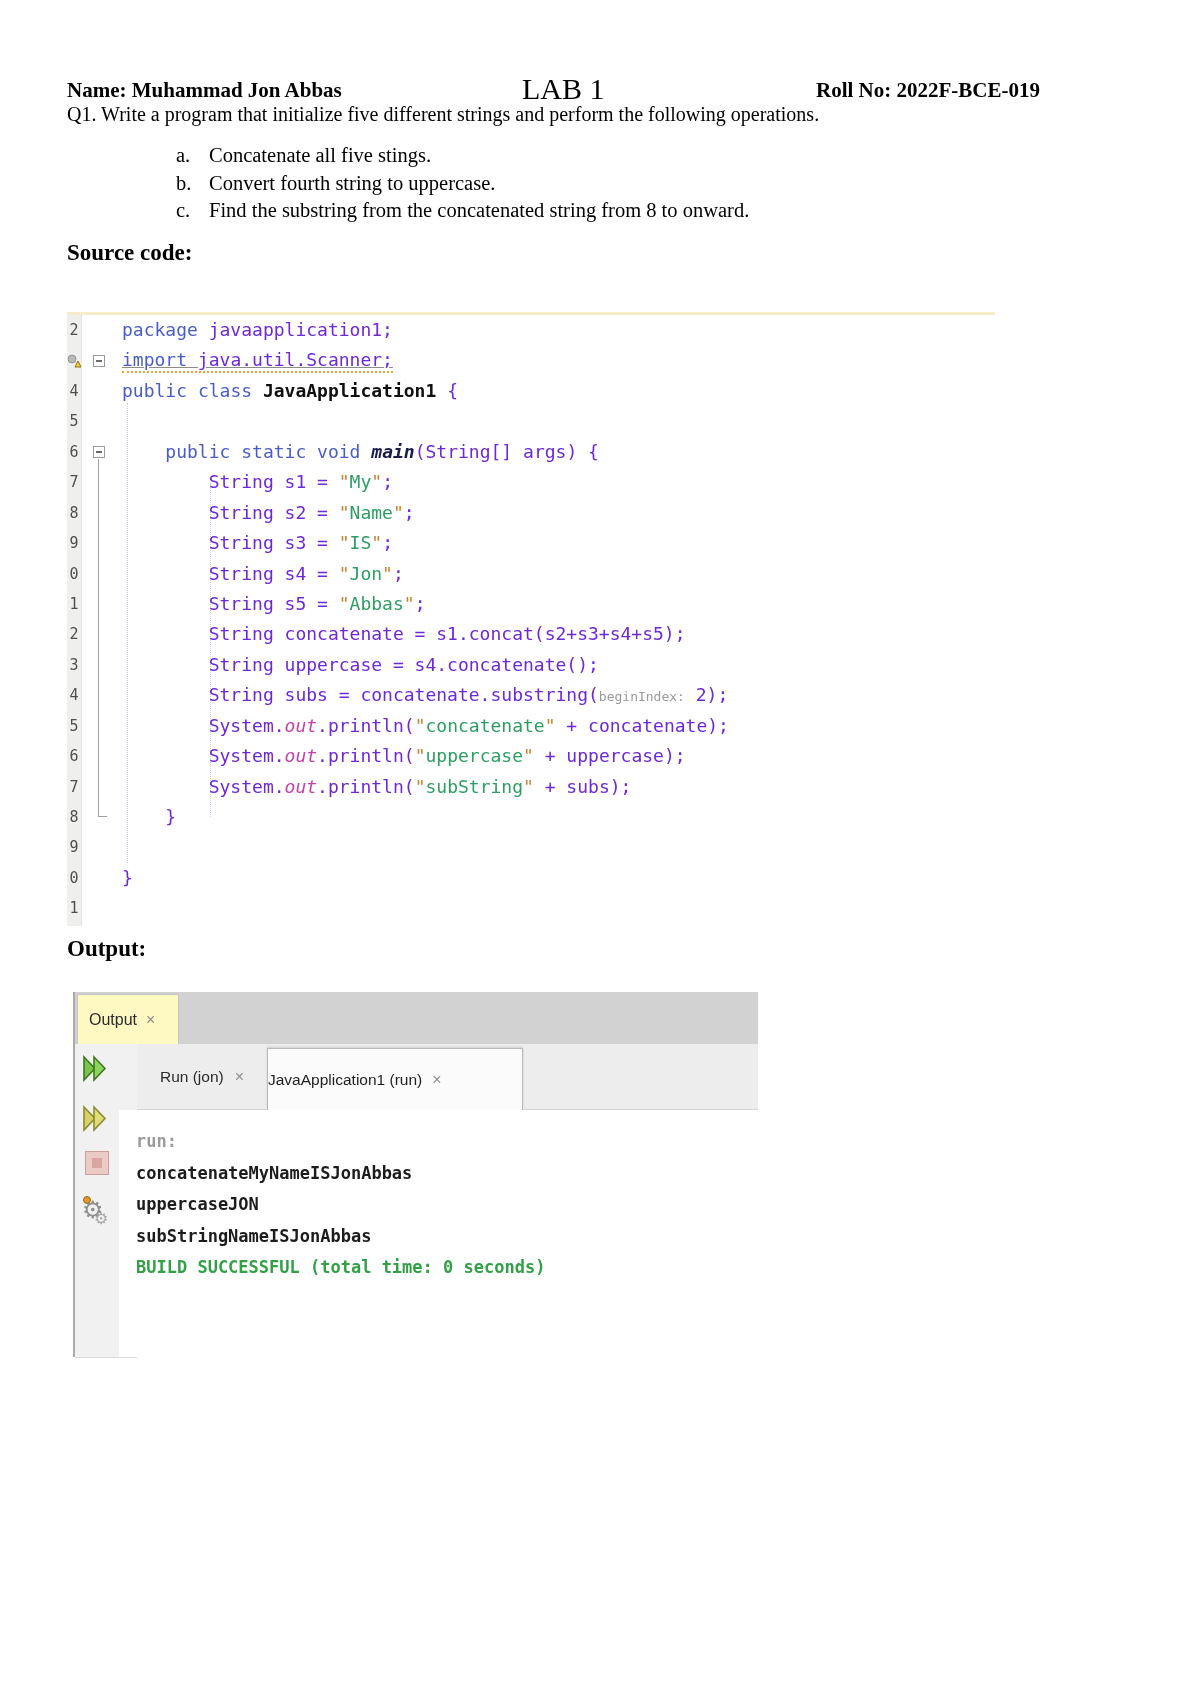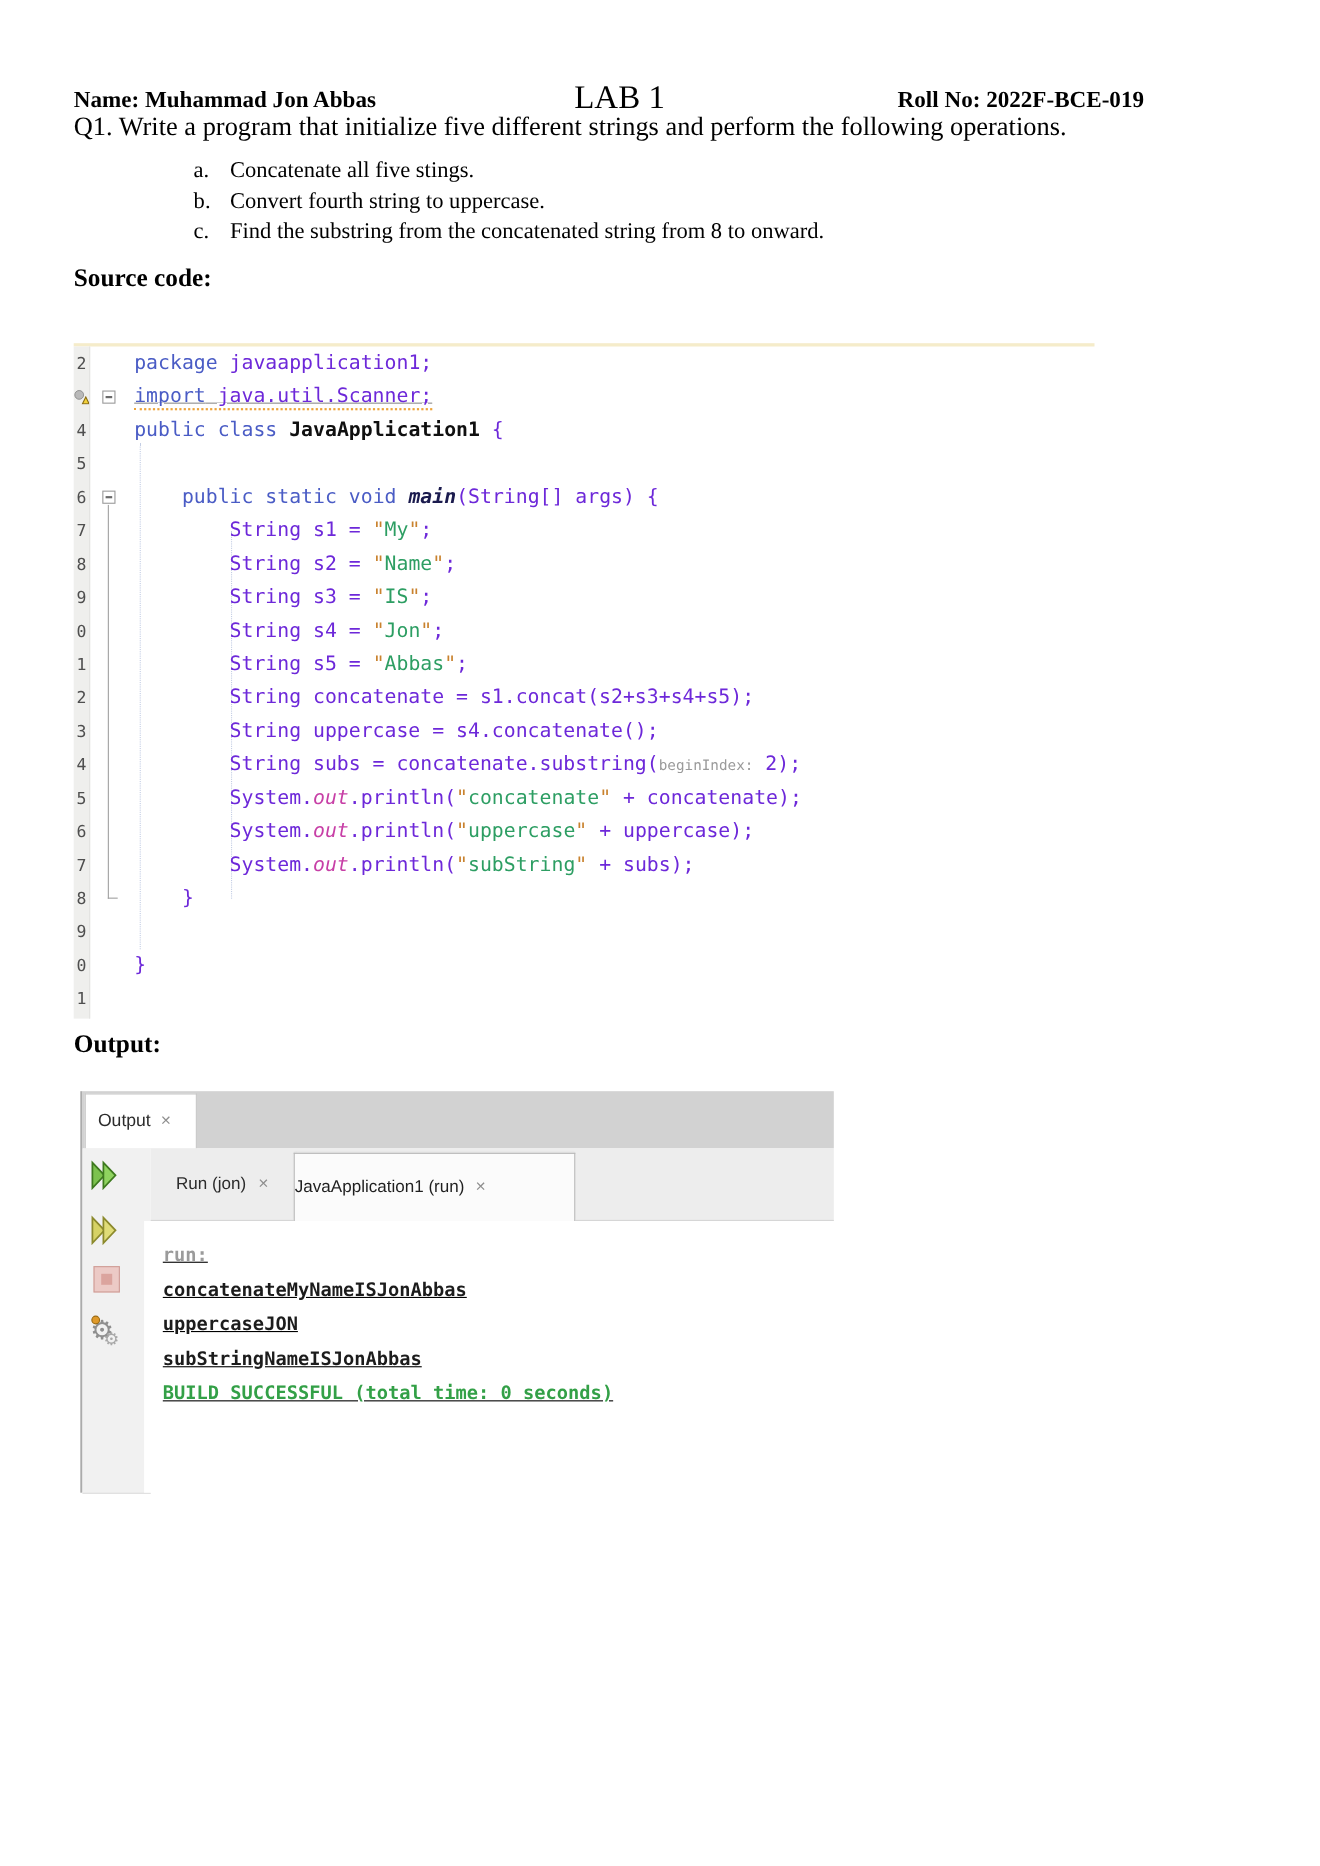--- a/index.html
+++ b/index.html
@@ -4,21 +4,21 @@
 <style>
   html,body{margin:0;padding:0;background:#ffffff;}
   body{width:1200px;height:1696px;position:relative;font-family:"Liberation Serif",serif;color:#000;}
   .page{position:absolute;left:0;top:0;width:1200px;height:1696px;}
 
   
   .doc-header{position:absolute;left:67px;top:72px;width:973px;height:36px;}
   .doc-name{position:absolute;left:0;top:6px;font-size:21px;font-weight:bold;}
   .doc-lab{position:absolute;left:455px;top:0;font-size:30px;}
   .doc-roll{position:absolute;right:0;top:6px;font-size:21px;font-weight:bold;}
-  .doc-question{position:absolute;left:67px;top:103px;width:1000px;font-size:24px;}
+  .doc-question{position:absolute;left:67px;top:103px;width:1000px;font-size:20px;}
   .task-list{position:absolute;left:176px;top:142px;width:800px;}
   .task-row{display:flex;font-size:20.5px;line-height:27.5px;}
   .task-marker{width:33px;}
   .sec-heading{position:absolute;left:67px;font-size:23px;font-weight:bold;}
   .head-source{top:240px;}
   .head-output{top:936px;}
 
   
   .editor{position:absolute;left:67px;top:312px;width:928px;height:614px;background:#fff;}
   .editor-topline{position:absolute;left:0;top:0;width:928px;height:3px;background:#f5ecca;}
@@ -44,27 +44,27 @@
   .fold-6{top:131px;}
   .fold-stem{position:absolute;left:31px;top:144px;width:1px;height:358px;background:#a0a0a0;}
   .fold-corner{position:absolute;left:31px;top:501px;width:9px;height:1px;background:#a0a0a0;}
   .indent-guide{position:absolute;width:0;border-left:1px dotted #c3cde4;}
   .guide-1{left:60px;top:88px;height:460px;}
   .guide-2{left:143px;top:168px;height:334px;}
 
   
   .out-panel{position:absolute;left:73px;top:992px;width:683px;height:365px;border-left:2px solid #ababab;box-sizing:border-box;}
   .out-row1{position:absolute;left:0;top:0;width:683px;height:52px;background:#d2d2d2;}
-  .out-tab{position:absolute;left:2px;top:2px;width:102px;height:50px;background:#ffffff;border:1px solid #c6c6c6;border-bottom:none;box-sizing:border-box;font-family:"Liberation Sans",sans-serif;font-size:16px;color:#2b2b2b;display:flex;align-items:center;padding-left:11px;gap:9px;}
+  .out-tab{position:absolute;left:2px;top:2px;width:102px;height:50px;background:#fef9c3;border:1px solid #c6c6c6;border-bottom:none;box-sizing:border-box;font-family:"Liberation Sans",sans-serif;font-size:16px;color:#2b2b2b;display:flex;align-items:center;padding-left:11px;gap:9px;}
   .close-x{color:#8f8f8f;font-size:16px;font-family:"Liberation Sans",sans-serif;}
   .out-gutter{position:absolute;left:0;top:52px;width:62px;height:313px;background:#f1f1f1;border-bottom:1px solid #dcdcdc;}
   .out-row2{position:absolute;left:62px;top:52px;width:621px;height:66px;background:#ededed;border-bottom:1px solid #d6d6d6;box-sizing:border-box;}
   .run-tab{position:absolute;left:62px;top:52px;width:130px;height:66px;display:flex;align-items:center;justify-content:center;gap:11px;font-family:"Liberation Sans",sans-serif;font-size:15.5px;color:#2b2b2b;}
   .active-tab{position:absolute;left:192px;top:56px;width:256px;height:62px;background:#fbfbfb;border:1px solid #b9b9b9;border-bottom:none;box-sizing:border-box;display:flex;align-items:center;gap:10px;font-family:"Liberation Sans",sans-serif;font-size:15.5px;color:#1f1f1f;box-shadow:0 -1px 2px rgba(0,0,0,0.12);}
-  .out-content{position:absolute;left:56px;top:118px;width:621px;height:247px;background:#ffffff;padding:16px 0 0 17px;box-sizing:border-box;text-decoration:underline;}
+  .out-content{position:absolute;left:44px;top:118px;width:621px;height:247px;background:#ffffff;padding:16px 0 0 17px;box-sizing:border-box;}
   .console-line{font-family:"DejaVu Sans Mono",monospace;font-size:17px;font-weight:bold;line-height:31.5px;white-space:pre;}
   .c-muted{color:#9b9b9b;}
   .c-plain{color:#1c1c1c;}
   .c-success{color:#33a047;}
   
   .gut-icons{position:absolute;left:7px;top:52px;width:48px;}
   .gicon{position:absolute;left:0;width:30px;height:30px;}
   .gi-1{top:10px;}
   .gi-2{top:60px;}
   .gi-3{top:107px;left:3px;}

